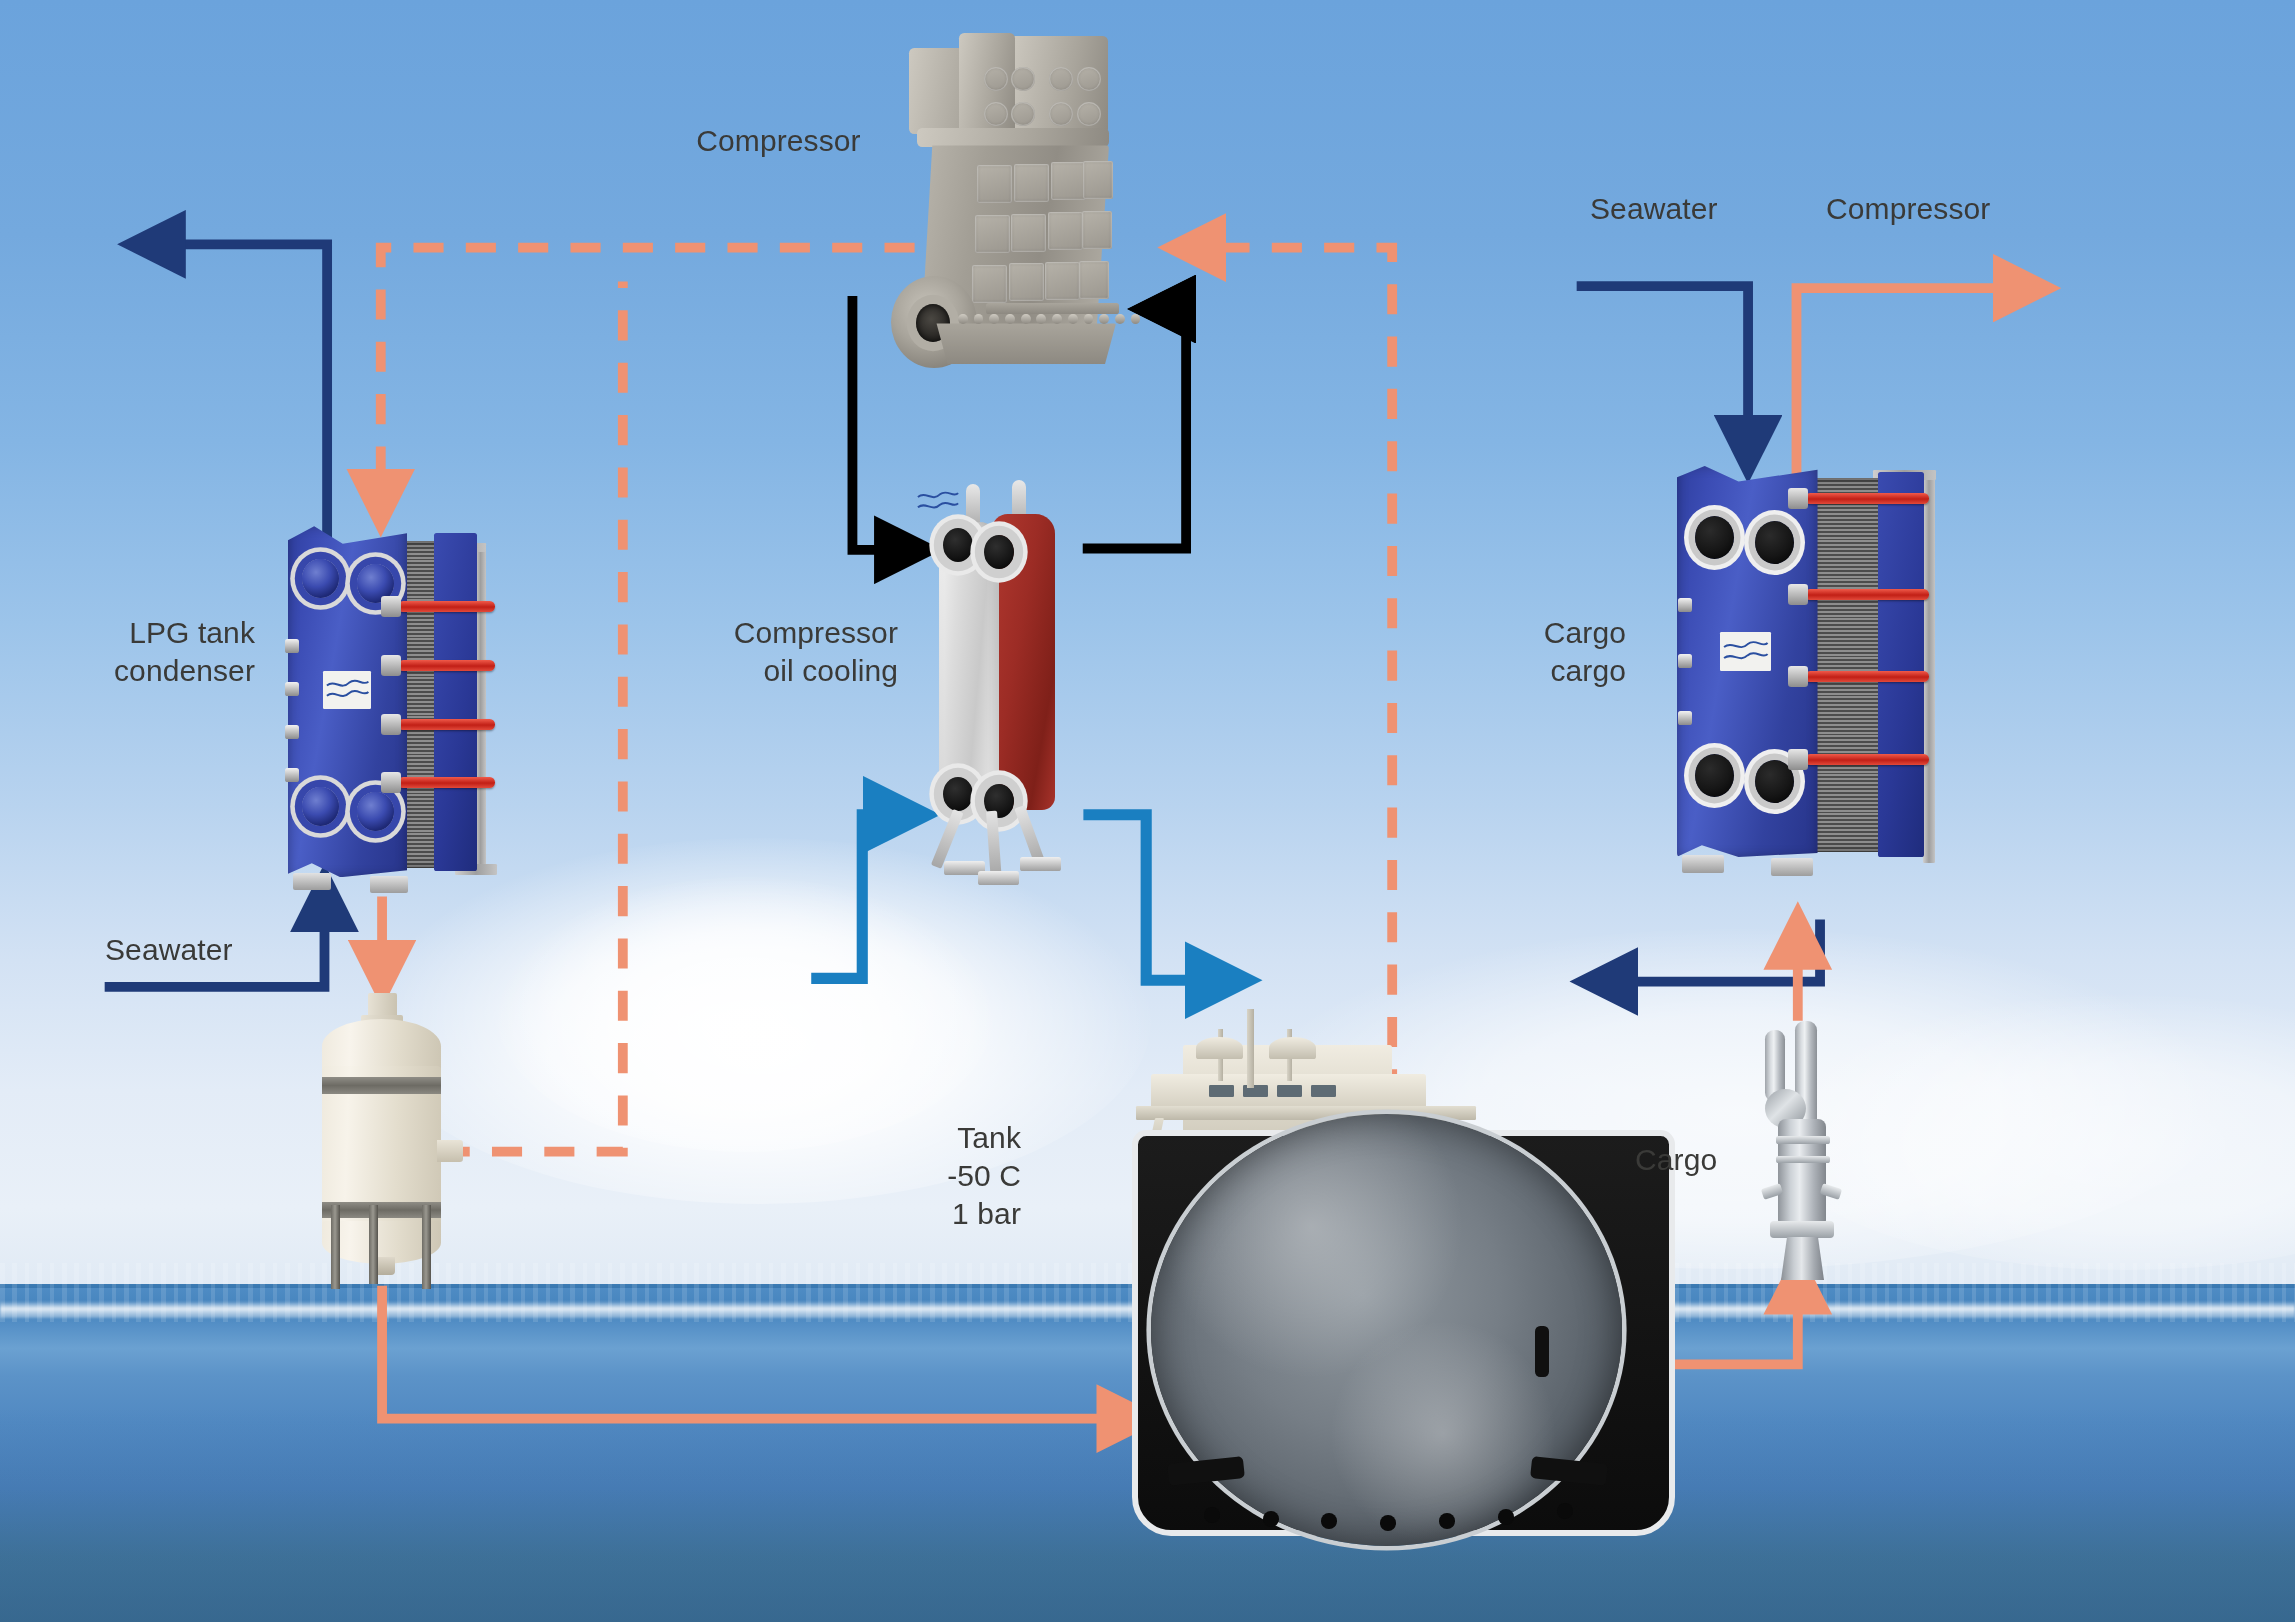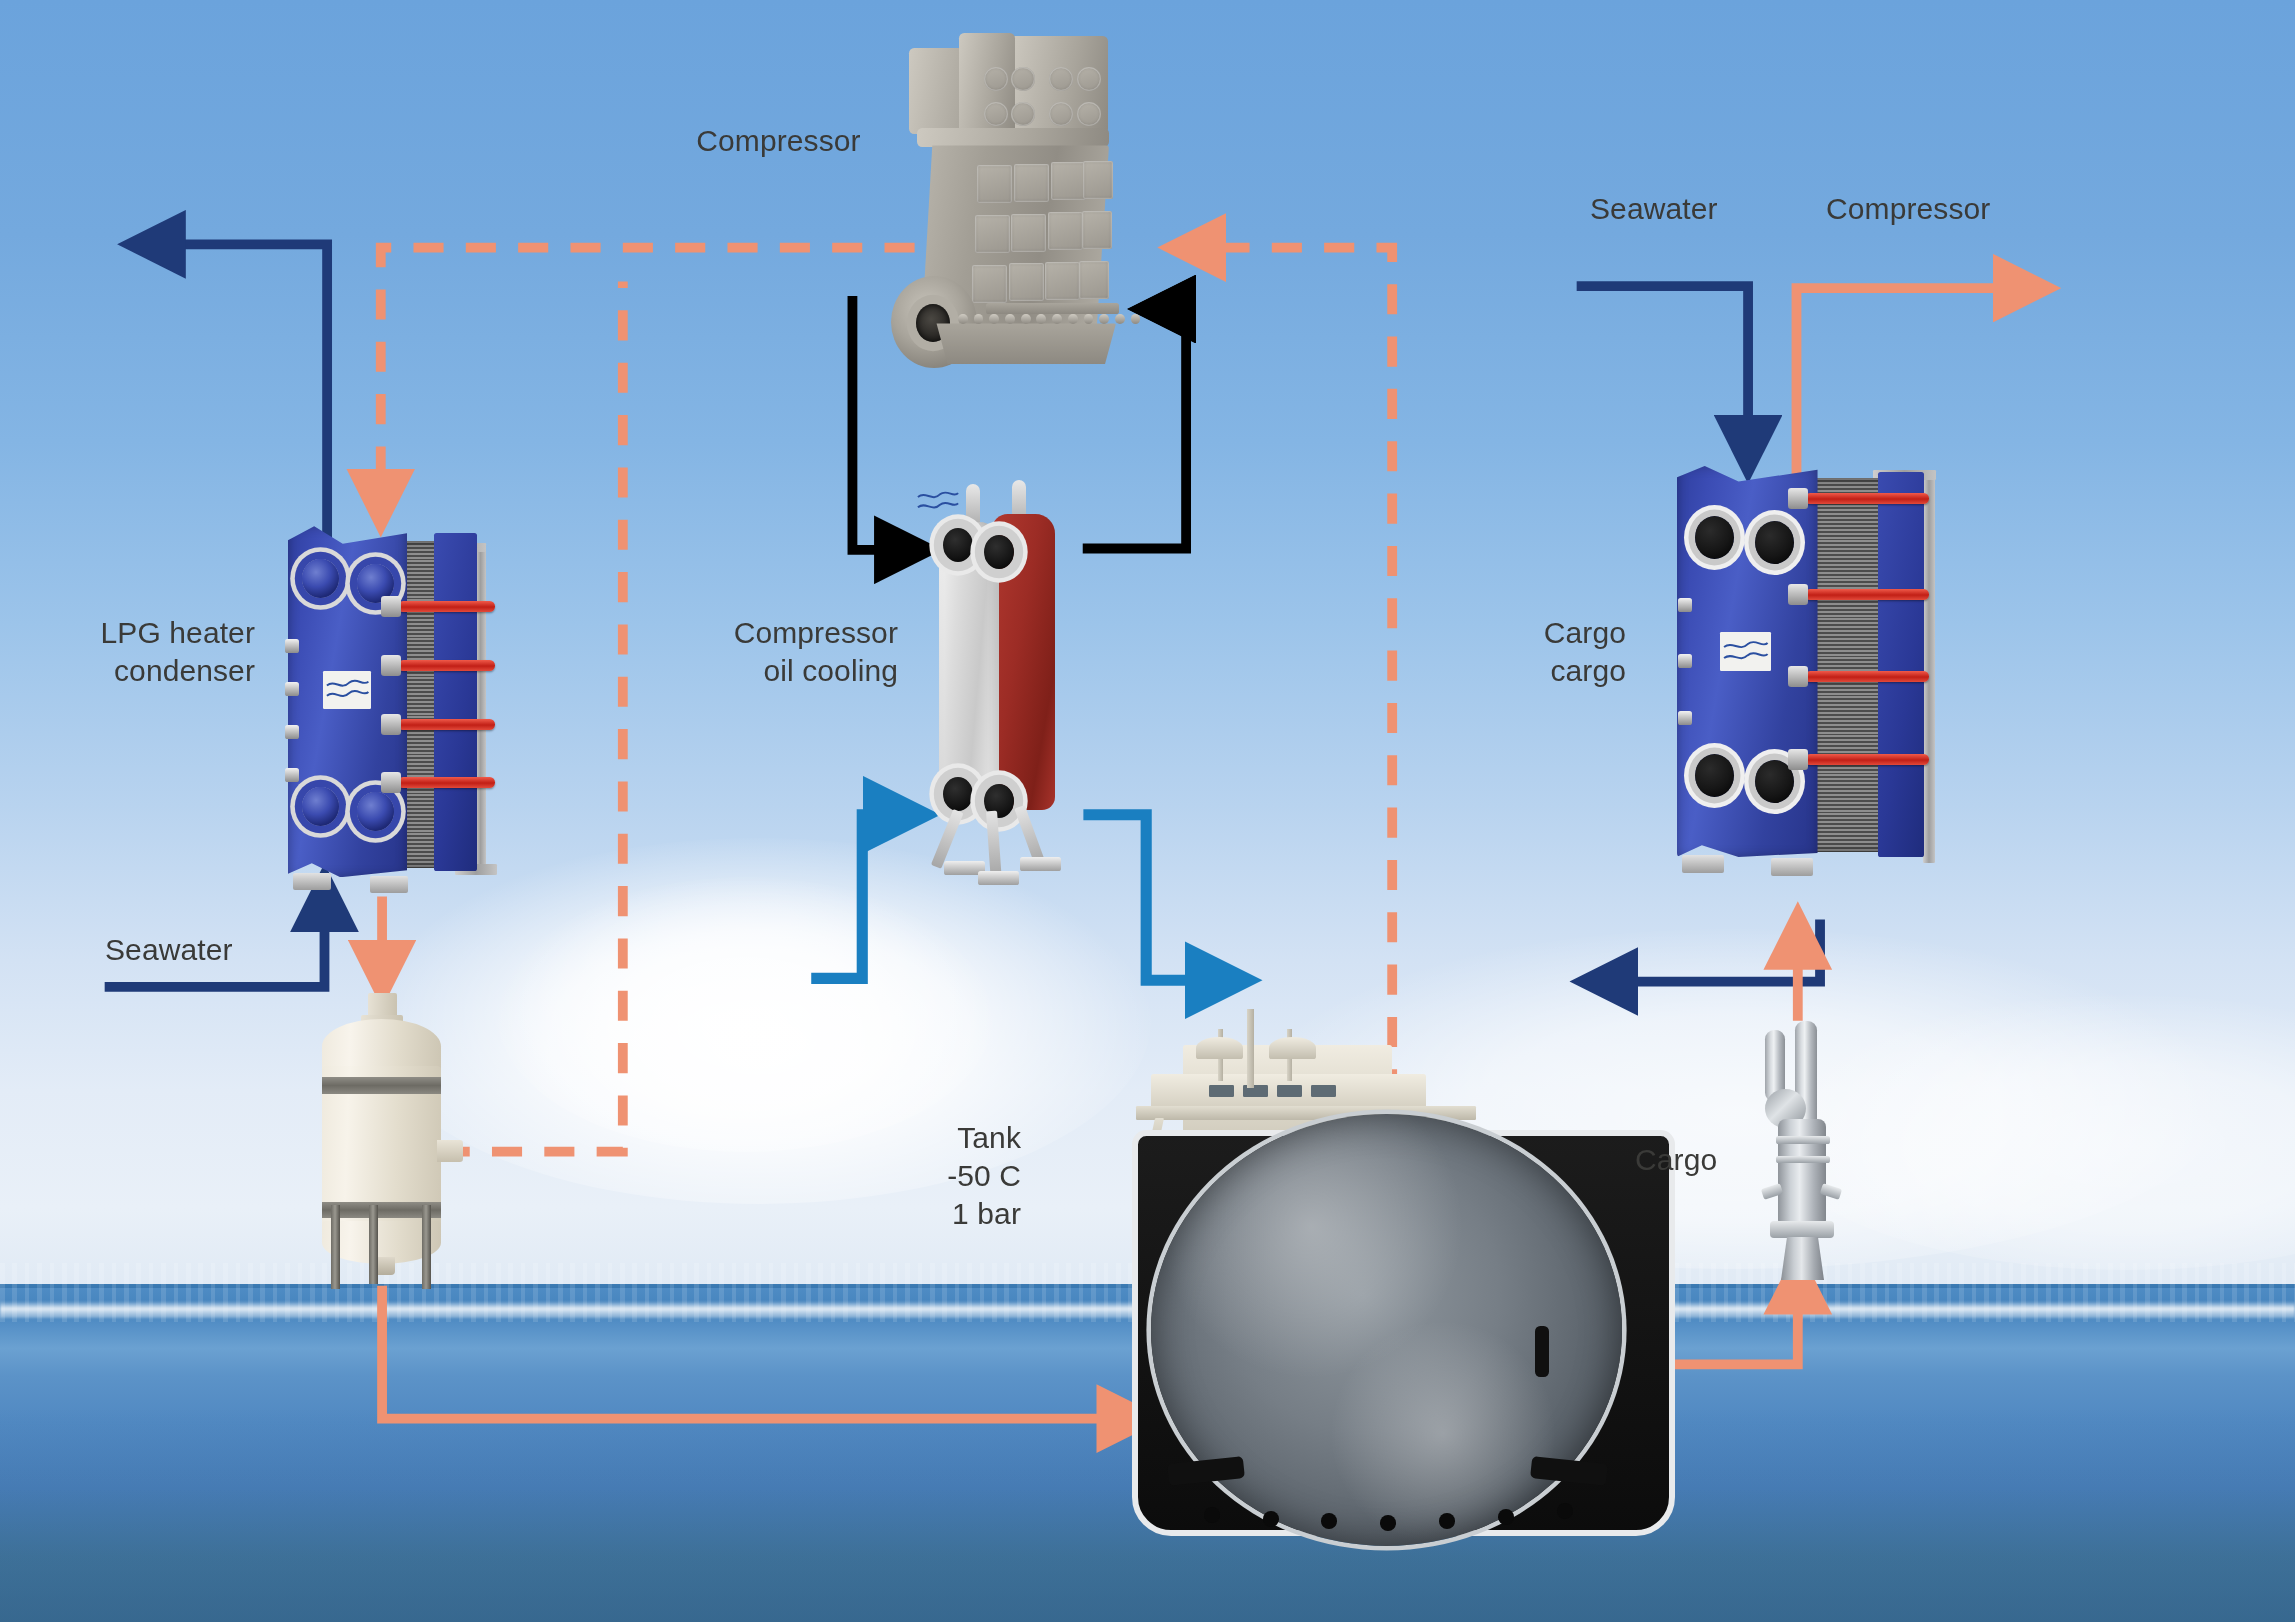--- a/index.html
+++ b/index.html
@@ -563,21 +563,21 @@
     <div class="cone" style="left:33px;top:216px;width:43px;height:43px;"></div>
   </div>
 
   <svg class="flow" viewBox="0 0 3508 2480">
 
     <path d="M1813,472 L1744,472" fill="none" stroke="#000" stroke-width="15" marker-end="url(#ar-black)"></path>
   </svg>
 
   <div class="lbl c" style="left:674px;top:122px;width:209px;">Compressor</div>
 
-  <div class="lbl r" style="left:33px;top:614px;width:222px;">LPG heater
+  <div class="lbl r" style="left:33px;top:614px;width:222px;">LPG tank
 condenser</div>
 
   <div class="lbl r" style="left:661px;top:614px;width:237px;">Compressor
 oil cooling</div>
 
   <div class="lbl r" style="left:1400px;top:614px;width:226px;">Cargo
 cargo</div>
 
 
   <div class="lbl r" style="left:870px;top:1119px;width:151px;">Tank

